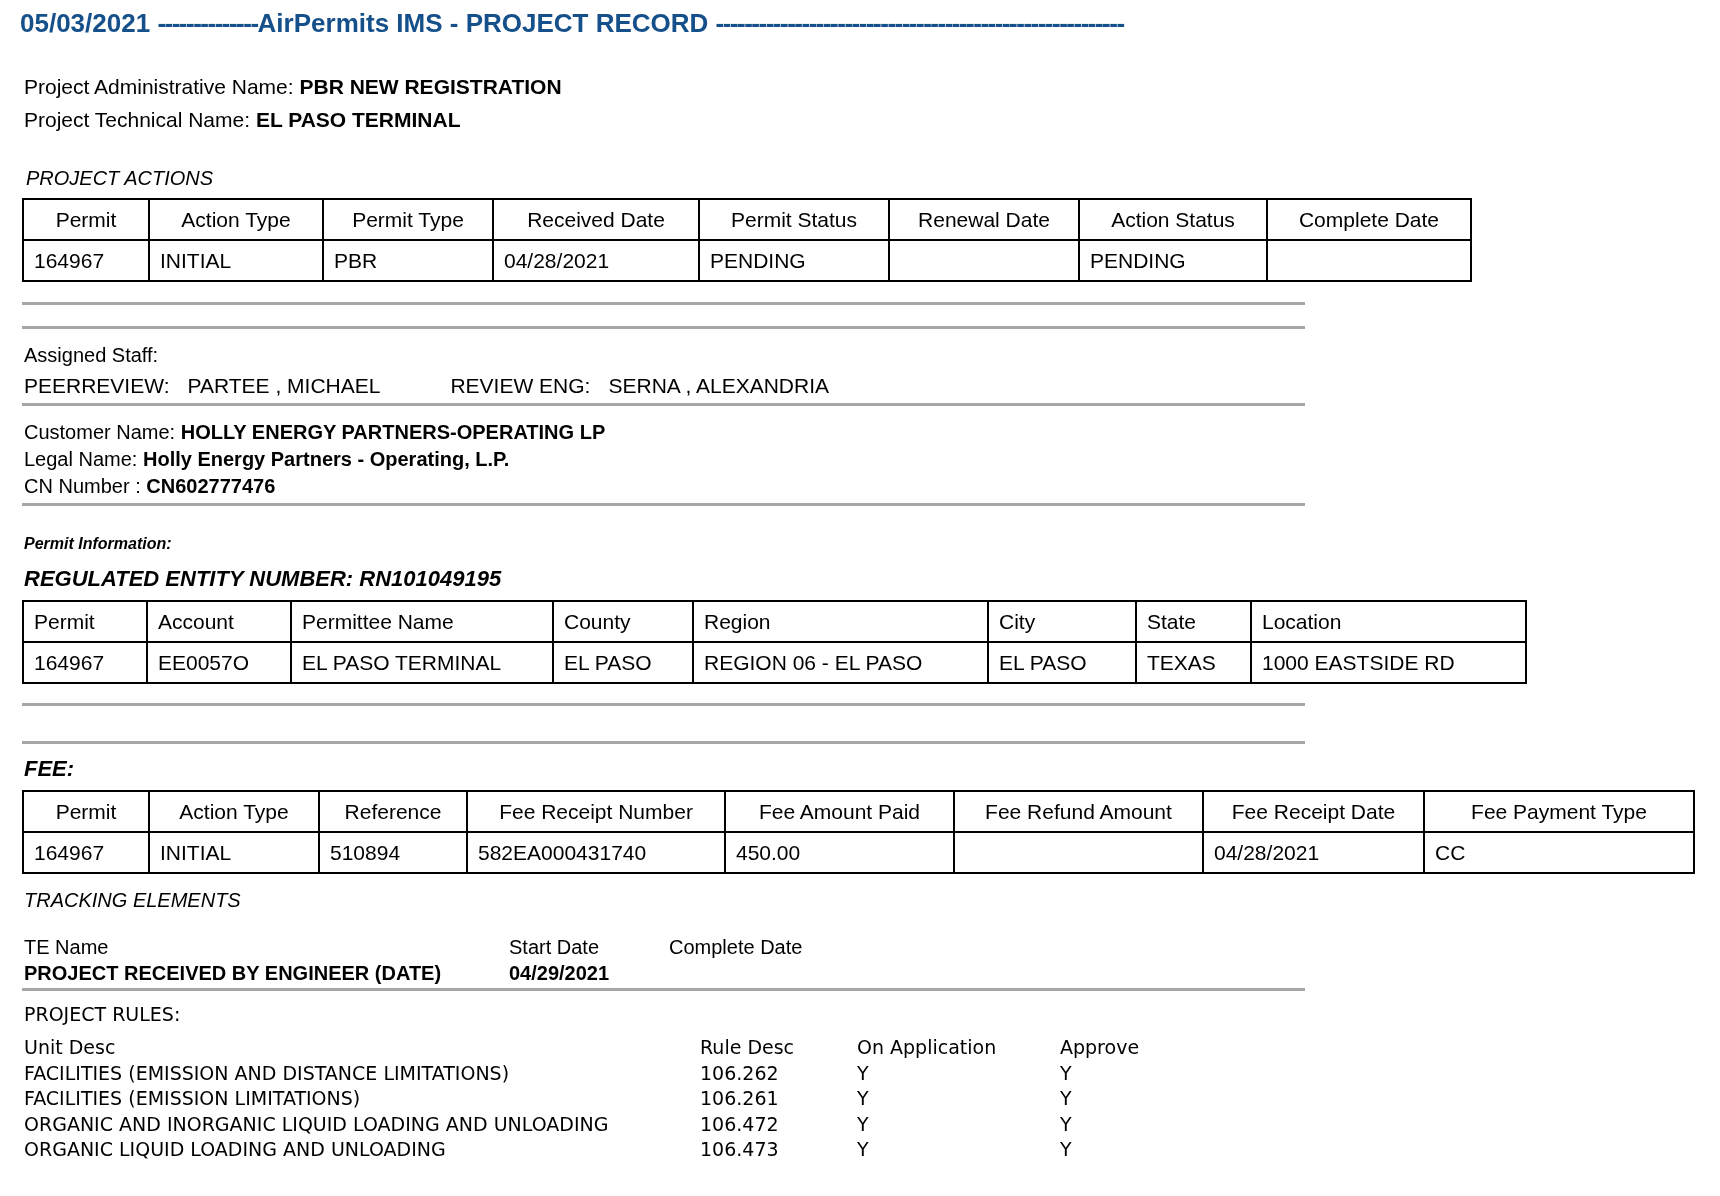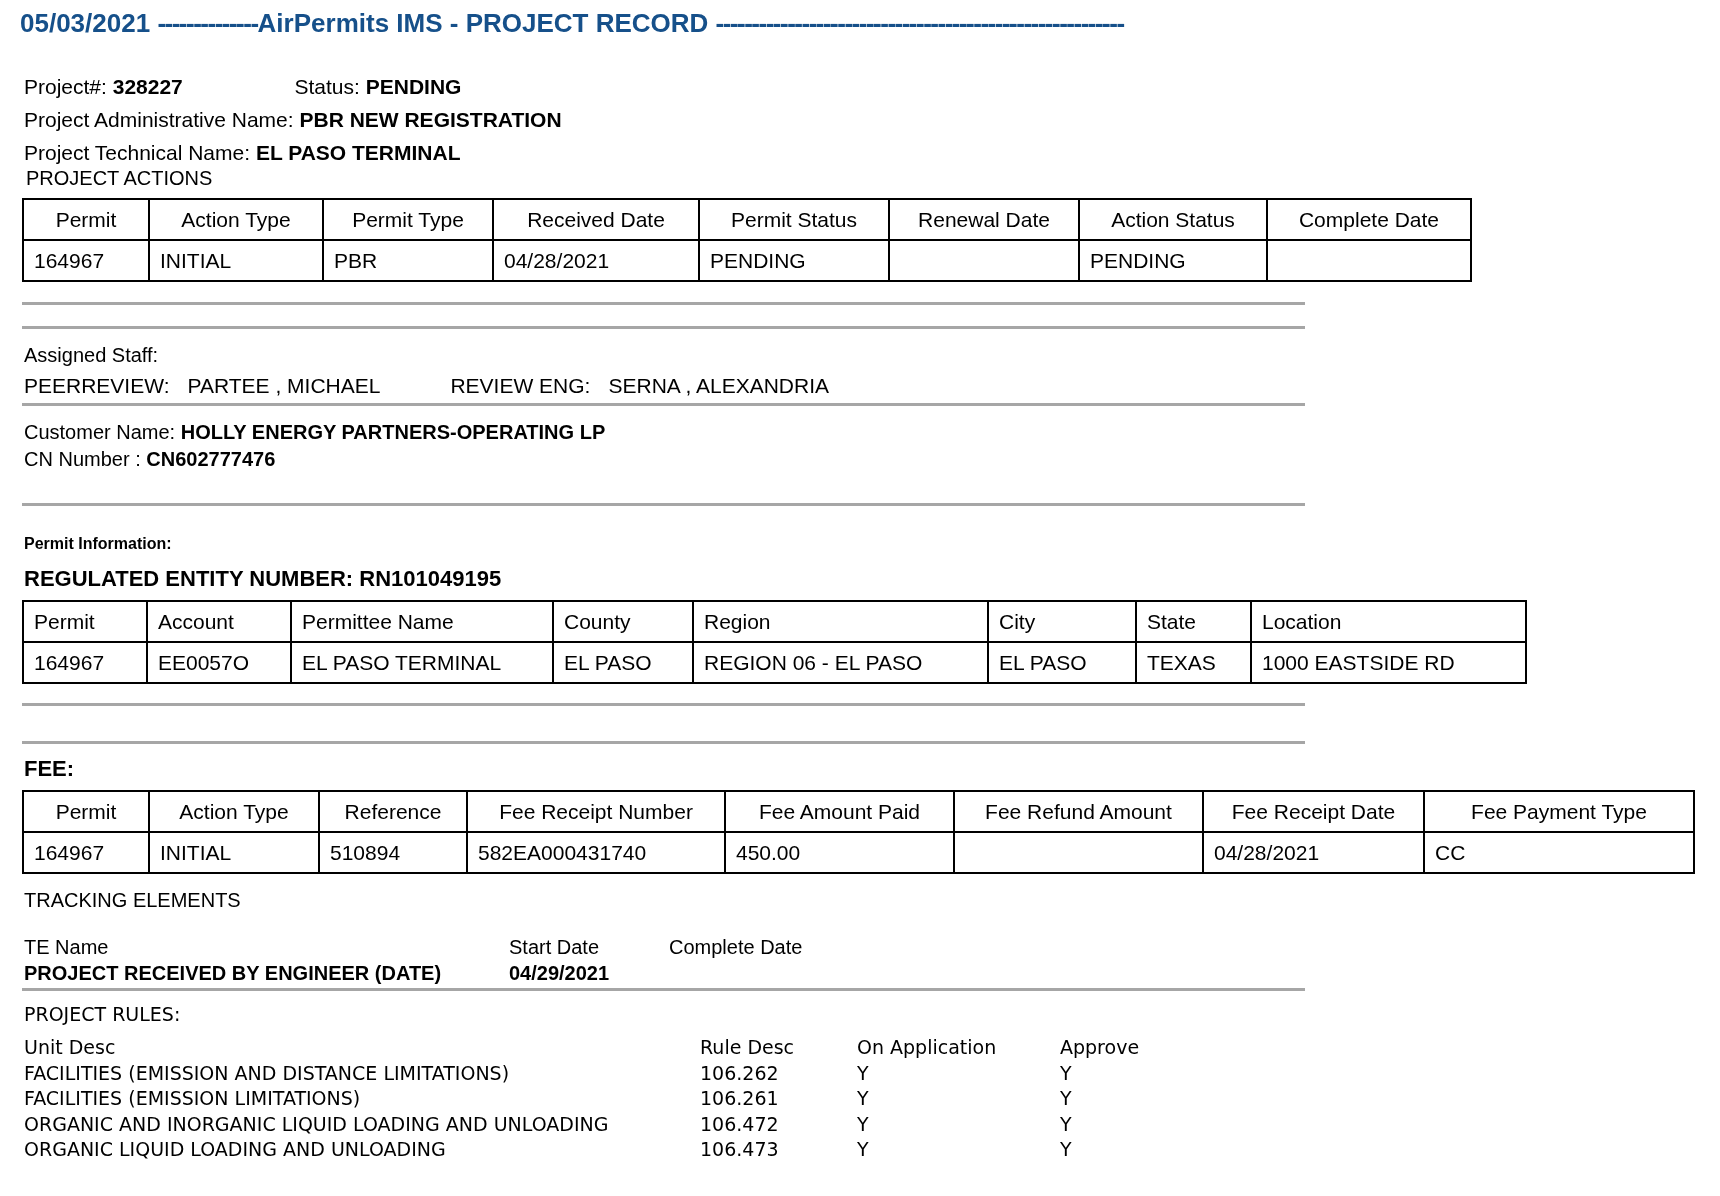--- a/index.html
+++ b/index.html
@@ -50,20 +50,21 @@
   .meta .lbl { font-weight: normal; }
   .meta .val { font-weight: bold; }
   .meta .gap { display: inline-block; width: 100px; }
 
   
   .section-label {
     position: absolute;
     font-size: 20px;
     font-weight: normal;
     white-space: nowrap;
+    font-style: italic;
   }
   .section-label.bold { font-weight: bold; }
 
   
   table.grid {
     position: absolute;
     border-collapse: collapse;
     table-layout: fixed;
     font-size: 21px;
   }
@@ -134,27 +135,20 @@
 
 <div class="page">
 
   <div class="title-line">
     <span>05/03/2021</span>
     <span class="dashes">--------------</span><span>AirPermits IMS - PROJECT RECORD</span>
     <span class="dashes">---------------------------------------------------------</span>
   </div>
 
   <div class="meta">
-    <div class="row">
-      <span class="lbl">Project#:</span>
-      <span class="val">328227</span>
-      <span class="gap"></span>
-      <span class="lbl">Status:</span>
-      <span class="val">PENDING</span>
-    </div>
     <div class="row">
       <span class="lbl">Project Administrative Name:</span>
       <span class="val">PBR NEW REGISTRATION</span>
     </div>
     <div class="row">
       <span class="lbl">Project Technical Name:</span>
       <span class="val">EL PASO TERMINAL</span>
     </div>
   </div>
 
@@ -206,20 +200,24 @@
       <span>PEERREVIEW:</span><span class="sp"></span><span>PARTEE , MICHAEL</span><span class="sp-wide"></span><span>REVIEW ENG:</span><span class="sp"></span><span>SERNA , ALEXANDRIA</span>
     </div>
   </div>
 
   <div class="rule" style="top:403px; width:1283px;"></div>
 
   <div class="textblock" style="left:24px; top:419px; line-height:27px;">
     <div>
       <span>Customer Name:</span>
       <span class="b">HOLLY ENERGY PARTNERS-OPERATING LP</span>
+    </div>
+    <div>
+      <span>Legal Name:</span>
+      <span class="b">Holly Energy Partners - Operating, L.P.</span>
     </div>
     <div>
       <span>CN Number :</span>
       <span class="b">CN602777476</span>
     </div>
   </div>
 
   <div class="rule" style="top:503px; width:1283px;"></div>
 
   <div class="section-label bold" style="left:24px; top:535px; font-size:16px;">Permit Information:</div>

